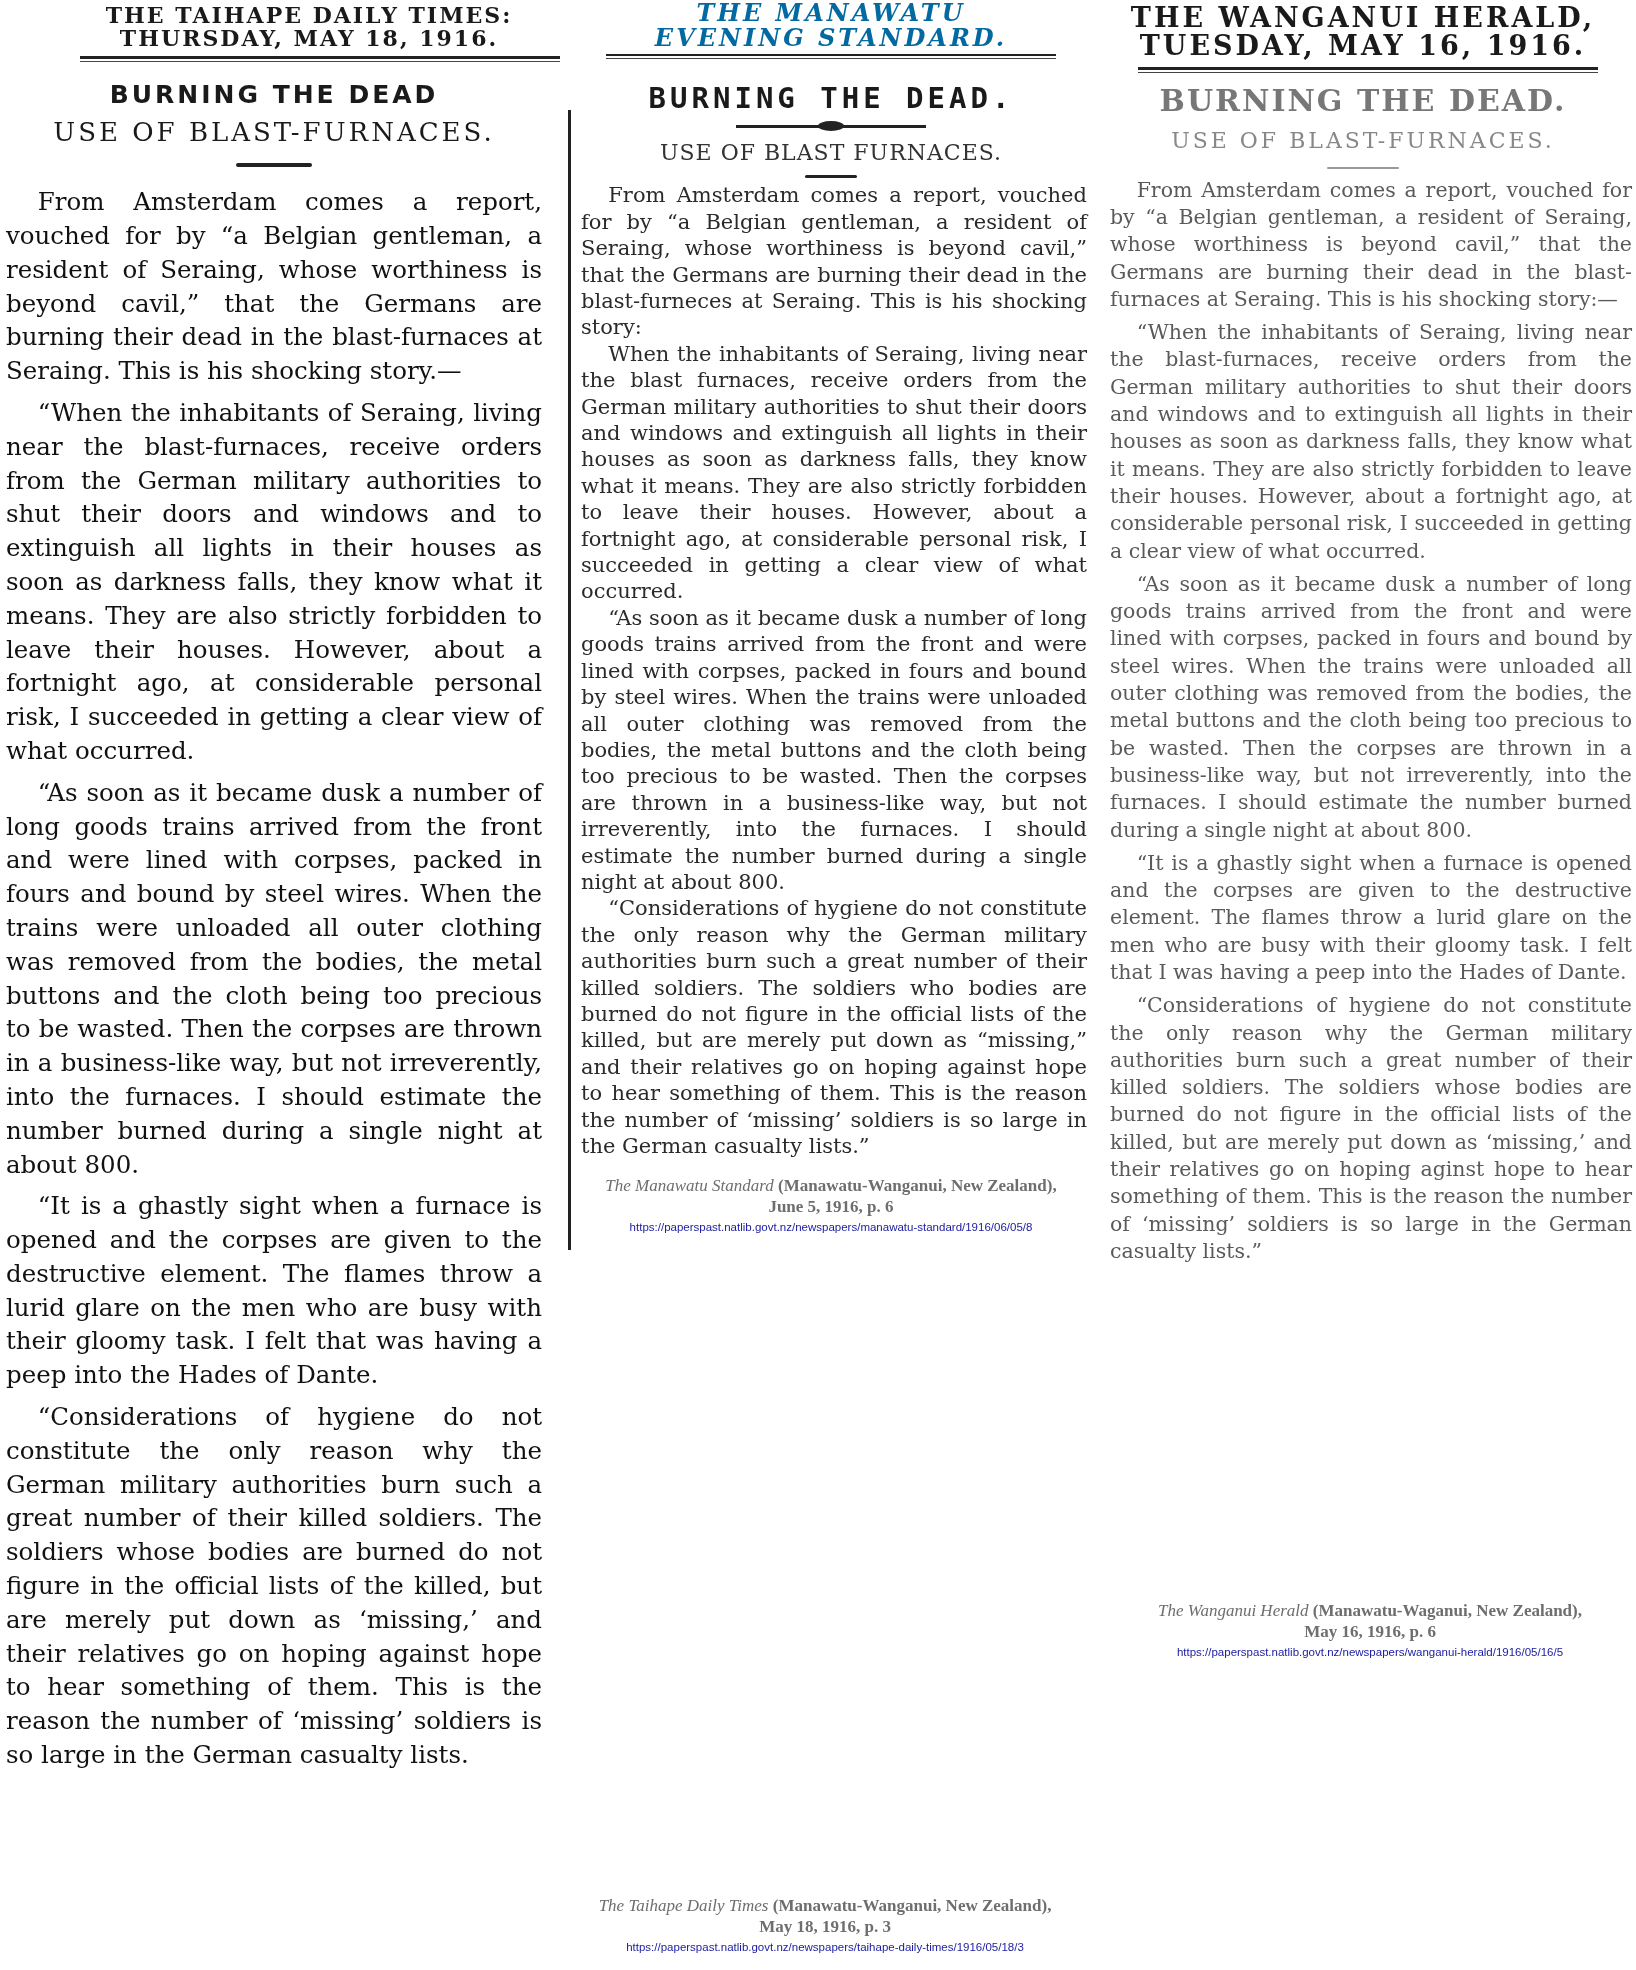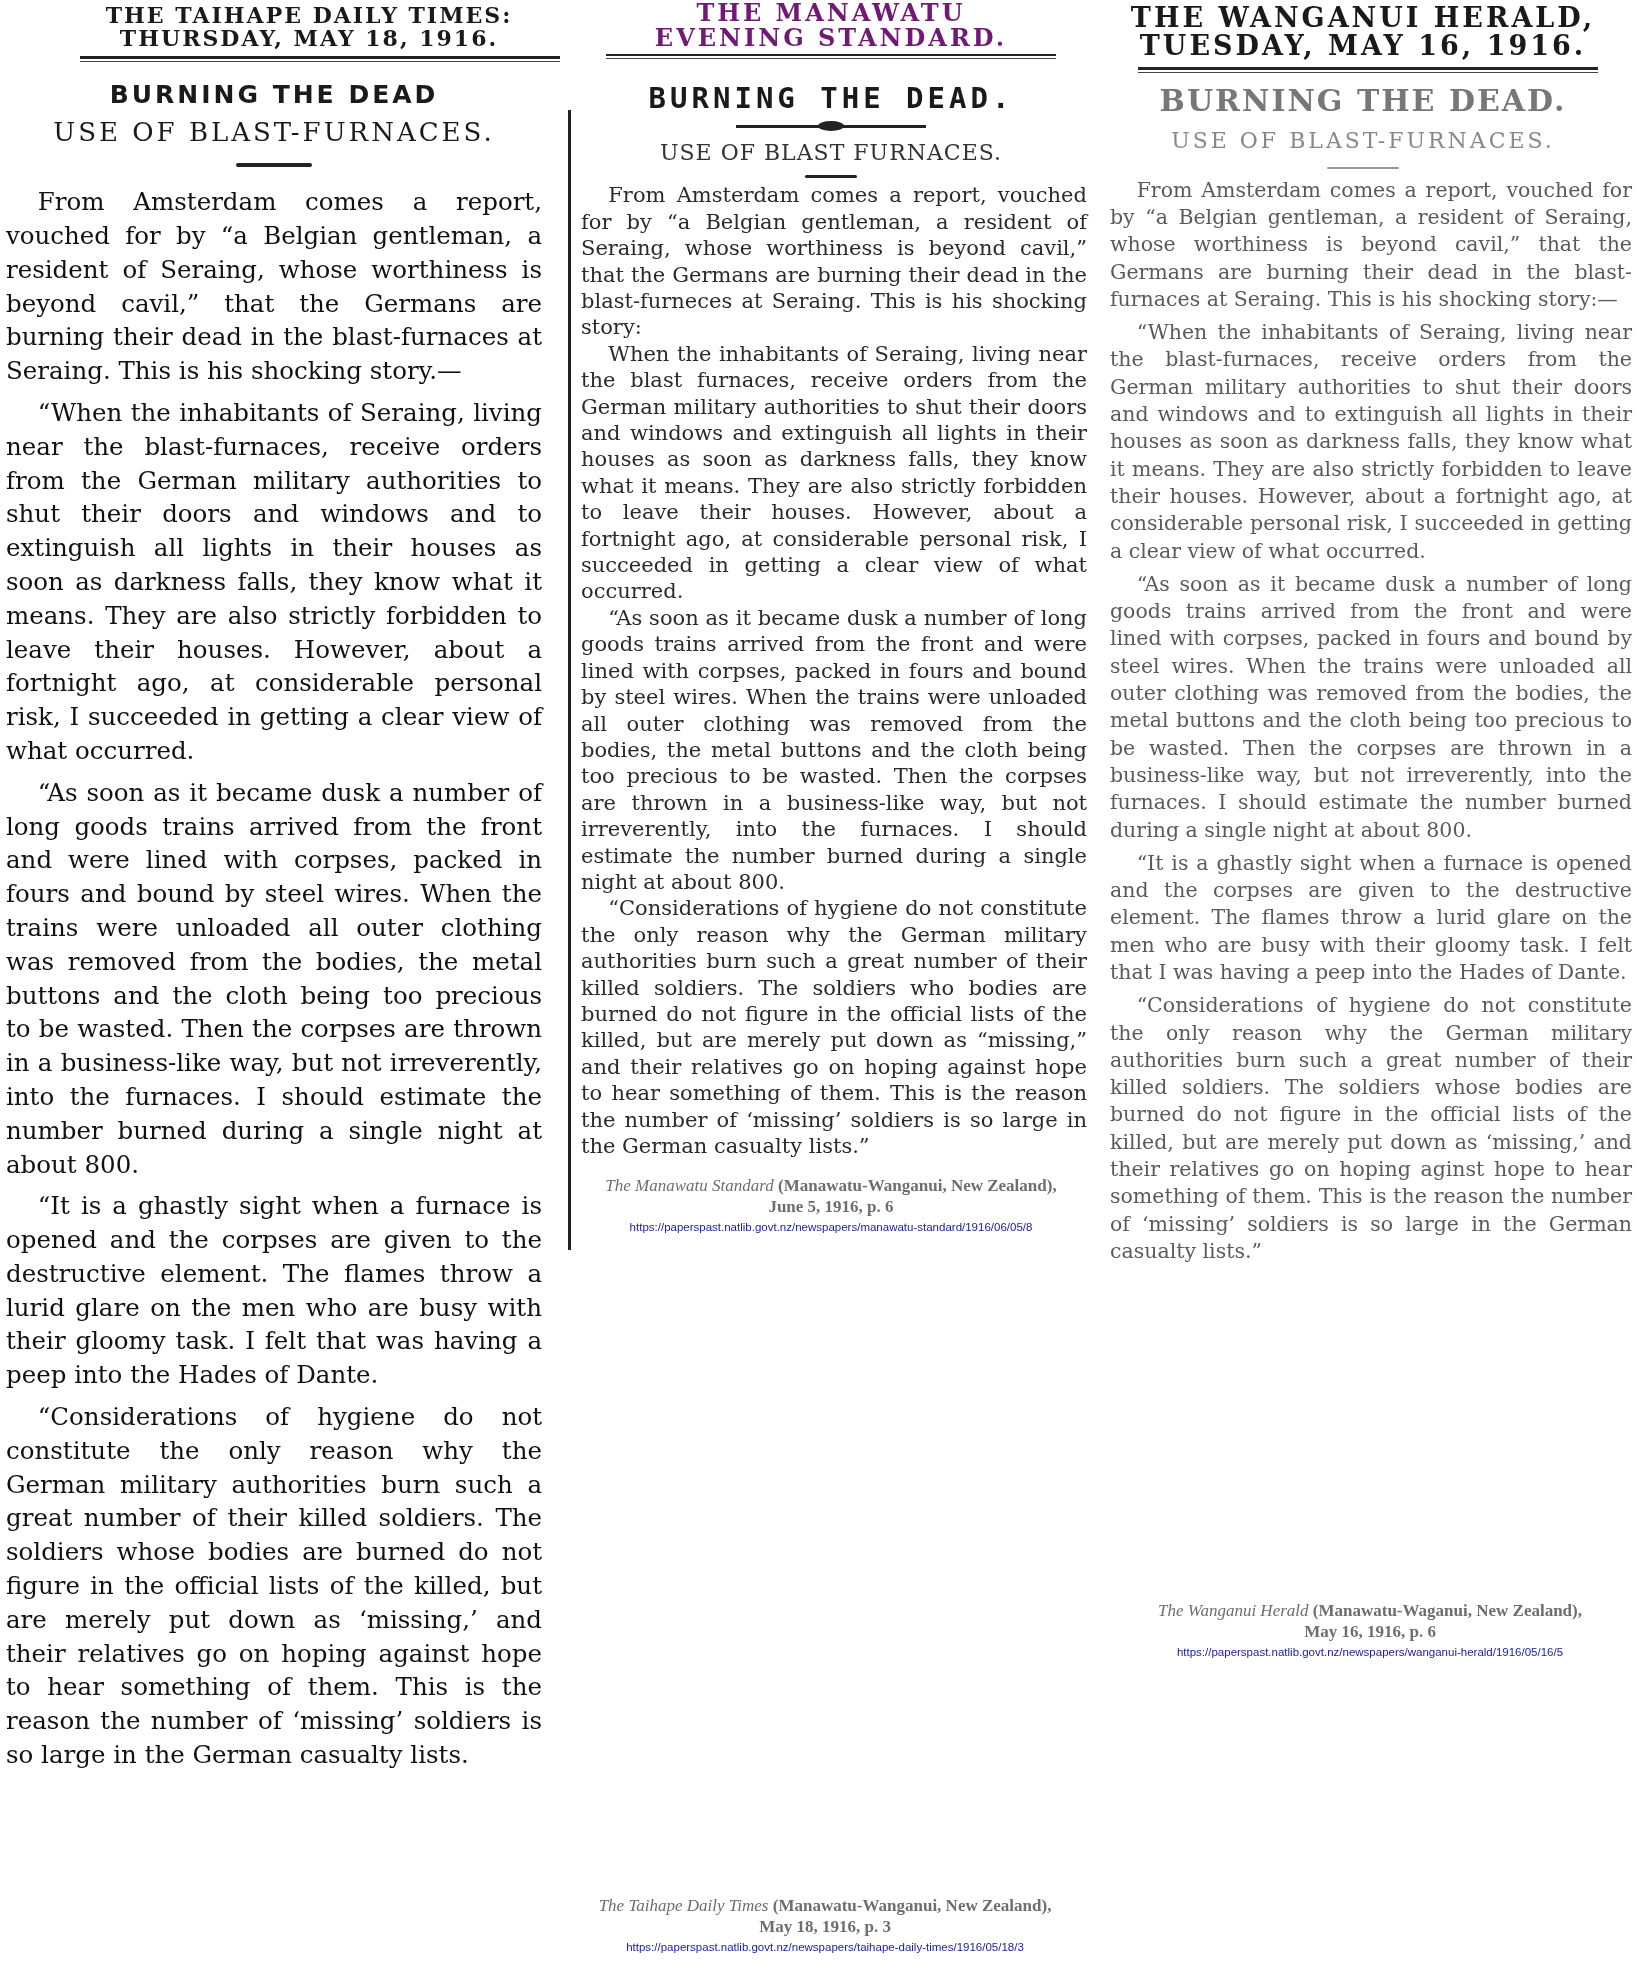--- a/index.html
+++ b/index.html
@@ -20,21 +20,21 @@
   #c1 .headline { font-size:25px; margin-top:18px; }
   #c1 .sub { font-size:26px; margin-top:8px; }
   #c1 .short-rule { width:76px; margin-top:16px; }
   #c1 .body { font-size:24.5px; line-height:33.8px; margin-top:18px; padding:0 6px 0 6px; color:#111; }
   #c1 .body p { margin-bottom:8px; }
 
   .divider { position:absolute; left:568px; top:110px; width:3px; height:1140px; background:#222; }
 
   
   #c2 { left:575px; width:512px; }
-  #c2 .masthead { font-size:24px; letter-spacing:3px; color:#701a75; padding-top:0; }
+  #c2 .masthead { font-size:24px; letter-spacing:3px; color:#0369a1; padding-top:0;font-style:italic; }
   #c2 .rule { width:450px; margin-top:4px; border-top-width:2px; }
   #c2 .headline { font-size:29px; margin-top:22px; font-family:"DejaVu Sans Mono", monospace; letter-spacing:4px; }
   #c2 .ornament { width:190px; height:3px; background:#222; margin:10px auto 0; position:relative; }
   #c2 .ornament::after { content:""; position:absolute; left:82px; top:-4px; width:26px; height:10px; border-radius:50%; background:#222; }
   #c2 .sub { font-size:22px; margin-top:12px; letter-spacing:1px; color:#333; }
   #c2 .short-rule { width:52px; height:3px; margin-top:10px; }
   #c2 .body { font-size:21px; line-height:26.4px; margin-top:4px; color:#2a2a2a; padding-left:6px; }
   #c2 .caption { margin-top:16px; }
 
   

